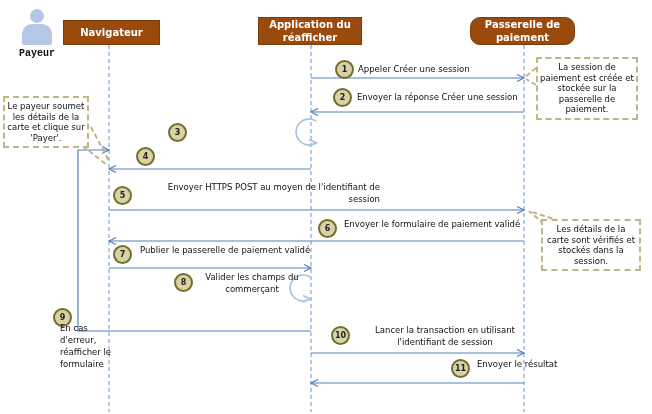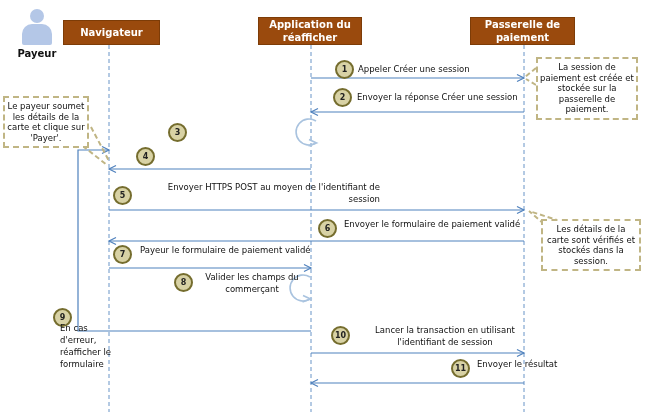--- a/index.html
+++ b/index.html
@@ -26,21 +26,21 @@
   }
   .msg-label{position:absolute;font-size:8.5px;line-height:12px;color:#111;}
   .nowrap{white-space:nowrap;}
   .center{text-align:center;}
   .note{
     position:absolute;background:#fff;border:2px dashed var(--note-border);
     font-size:8.5px;line-height:10.5px;text-align:center;padding:3px 2px;box-sizing:border-box;color:#111;
   }
   .actor-head{position:absolute;left:30px;top:9px;width:14px;height:14px;border-radius:50%;background:var(--actor);}
   .actor-body{position:absolute;left:22px;top:24px;width:30px;height:21px;border-radius:10px 10px 2px 2px;background:var(--actor);}
-  .actor-label{position:absolute;left:10px;top:48px;width:54px;text-align:center;font-size:10px;font-weight:bold;color:#111;}
+  .actor-label{position:absolute;left:10px;top:48px;width:54px;text-align:center;font-size:10px;font-weight:bold;color:#111;font-family:Liberation Mono, monospace;}
 </style>
 </head>
 <body>
 
 <div id="stage">
 
   <svg id="wires" viewBox="0 0 652 414" xmlns="http://www.w3.org/2000/svg">
 
     <line class="lifeline" x1="109" y1="45" x2="109" y2="412"></line>
     <line class="lifeline" x1="311" y1="45" x2="311" y2="412"></line>
@@ -92,41 +92,41 @@
     <div class="actor-body"></div>
     <div class="actor-label">Payeur</div>
   </div>
 
   <div class="head-box" style="left:63px;top:20px;width:97px;height:25px;">
     <span>Navigateur</span>
   </div>
   <div class="head-box" style="left:258px;top:17px;width:104px;height:28px;">
     <span>Application du réafficher</span>
   </div>
-  <div class="head-box" style="left:470px;top:17px;width:105px;height:28px;">
+  <div class="head-box" style="left:470px;top:17px;width:105px;height:28px;border-radius:10px;">
     <span>Passerelle de paiement</span>
   </div>
 
   <div class="num-circle" style="left:335px;top:60px;">1</div>
   <div class="num-circle" style="left:333px;top:88px;">2</div>
   <div class="num-circle" style="left:168px;top:123px;">3</div>
   <div class="num-circle" style="left:136px;top:147px;">4</div>
   <div class="num-circle" style="left:113px;top:186px;">5</div>
   <div class="num-circle" style="left:318px;top:219px;">6</div>
   <div class="num-circle" style="left:113px;top:245px;">7</div>
   <div class="num-circle" style="left:174px;top:273px;">8</div>
   <div class="num-circle" style="left:53px;top:308px;">9</div>
   <div class="num-circle" style="left:331px;top:326px;">10</div>
   <div class="num-circle" style="left:451px;top:359px;">11</div>
 
   <div class="msg-label nowrap" style="left:358px;top:63px;">Appeler Créer une session</div>
   <div class="msg-label nowrap" style="left:357px;top:91px;">Envoyer la réponse Créer une session</div>
   <div class="msg-label" style="left:140px;top:181px;width:240px;text-align:right;">Envoyer HTTPS POST au moyen de l'identifiant de session</div>
   <div class="msg-label nowrap" style="left:344px;top:218px;">Envoyer le formulaire de paiement validé</div>
-  <div class="msg-label nowrap" style="left:140px;top:244px;">Payeur le formulaire de paiement validé</div>
+  <div class="msg-label nowrap" style="left:140px;top:244px;">Publier le passerelle de paiement validé</div>
   <div class="msg-label center" style="left:199px;top:271px;width:106px;">Valider les champs du commerçant</div>
   <div class="msg-label" style="left:30px;top:322px;width:64px;margin-left:30px;">En cas d'erreur, réafficher le formulaire</div>
   <div class="msg-label center" style="left:350px;top:324px;width:190px;">Lancer la transaction en utilisant l'identifiant de session</div>
   <div class="msg-label nowrap" style="left:477px;top:358px;">Envoyer le résultat</div>
 
   <div class="note" style="left:536px;top:57px;width:102px;">La session de paiement est créée et stockée sur la passerelle de paiement.</div>
   <div class="note" style="left:3px;top:96px;width:86px;">Le payeur soumet les détails de la carte et clique sur 'Payer'.</div>
   <div class="note" style="left:541px;top:219px;width:100px;">Les détails de la carte sont vérifiés et stockés dans la session.</div>
 
 </div>

